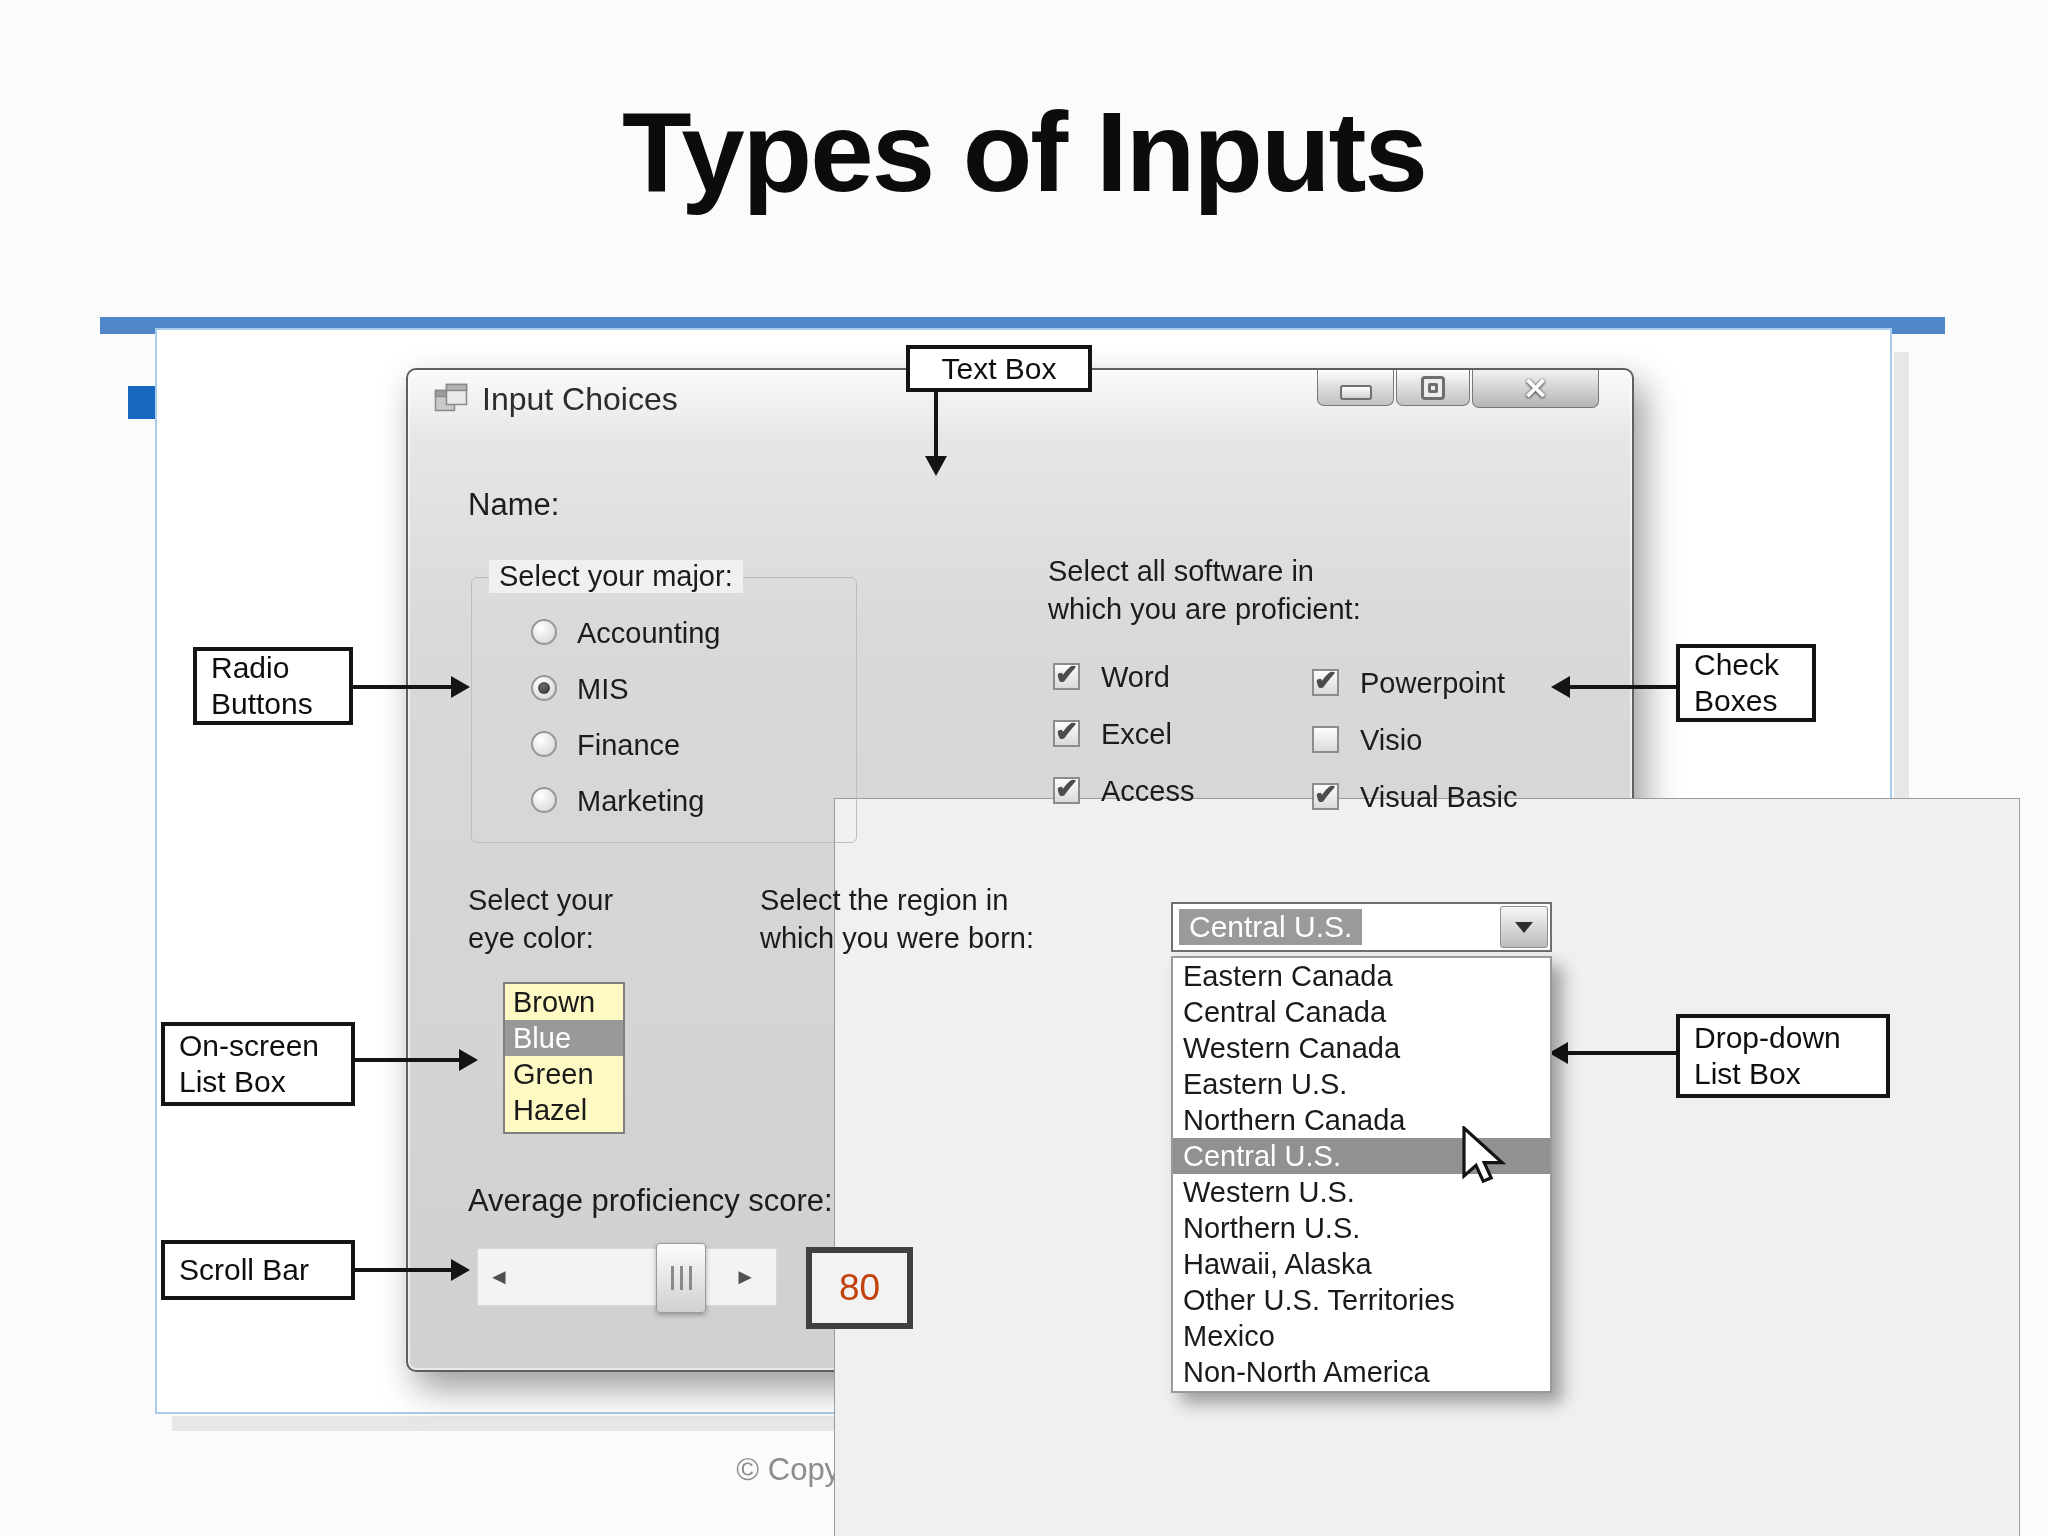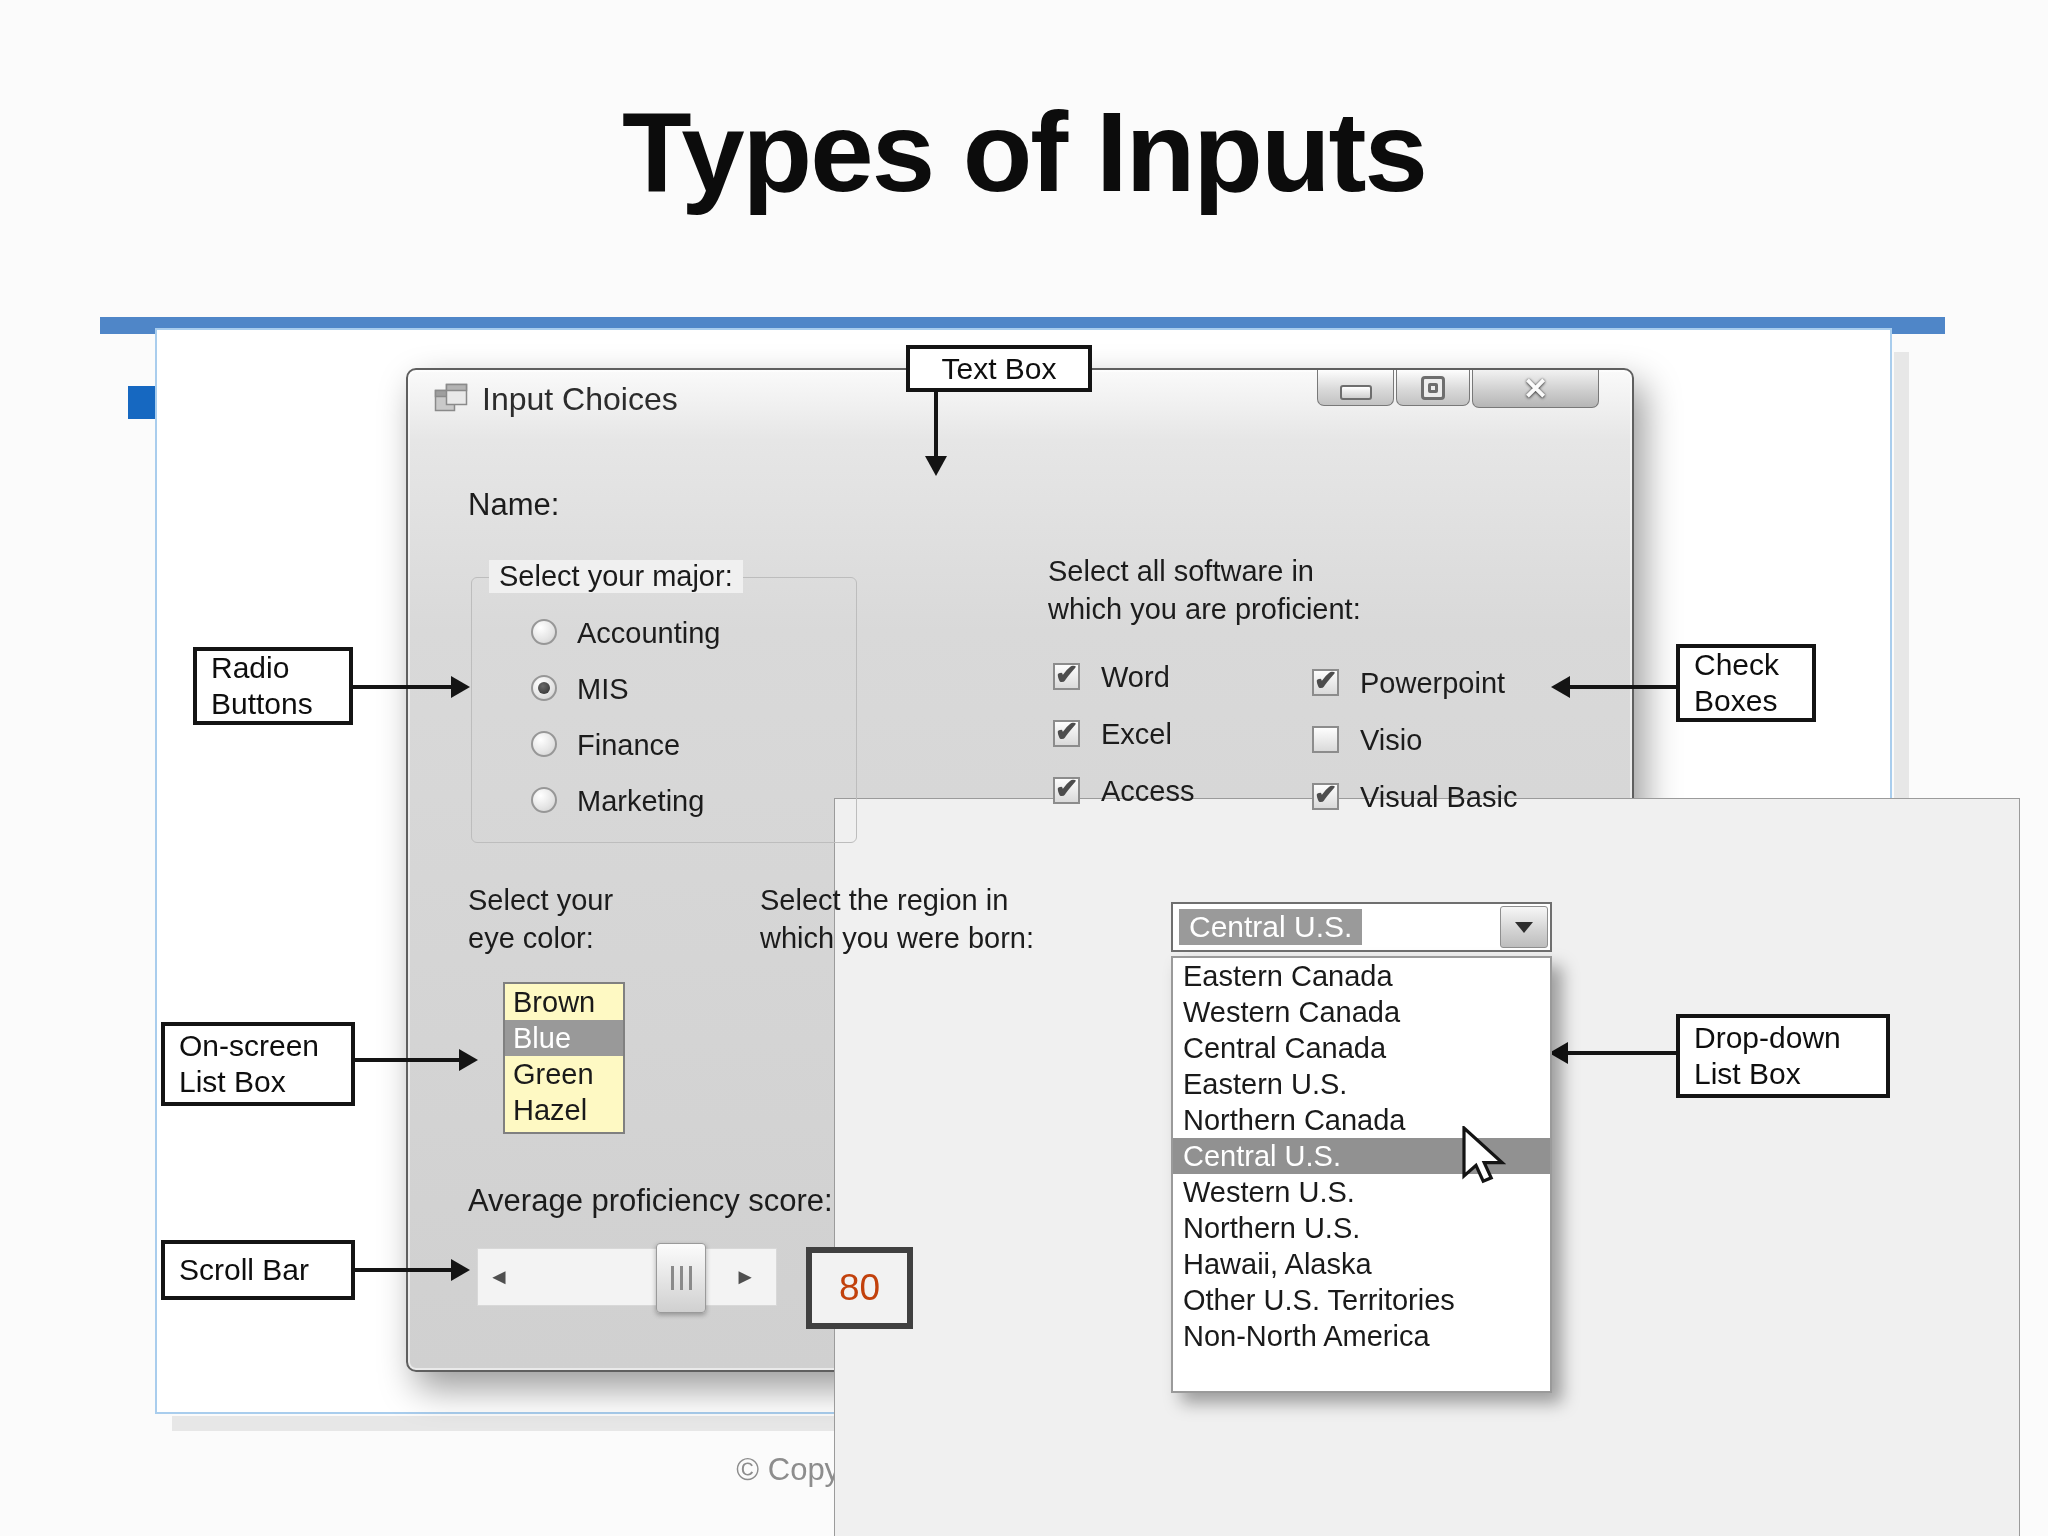--- a/index.html
+++ b/index.html
@@ -231,29 +231,30 @@
 
   <div class="abs combo">
     <span class="combo-sel">Central U.S.</span>
     <span class="combo-btn">
       <span class="caret-down"></span>
     </span>
   </div>
 
   <div class="abs droplist">
     <div class="dl-row">Eastern Canada</div>
+    <div class="dl-row">Central Canada</div>
     <div class="dl-row">Western Canada</div>
-    <div class="dl-row">Central Canada</div>
     <div class="dl-row">Eastern U.S.</div>
     <div class="dl-row">Northern Canada</div>
     <div class="dl-row selected">Central U.S.</div>
     <div class="dl-row">Western U.S.</div>
     <div class="dl-row">Northern U.S.</div>
     <div class="dl-row">Hawaii, Alaska</div>
     <div class="dl-row">Other U.S. Territories</div>
+    <div class="dl-row">Mexico</div>
     <div class="dl-row">Non-North America</div>
   </div>
 
   <svg class="cursor" width="46" height="58" viewBox="0 0 23 29">
     <polygon points="2,1 2,25 8,19.7 11.6,27.6 15.6,25.9 12.1,18.3 21,18.3" fill="#ffffff" stroke="#141414" stroke-width="1.6"></polygon>
   </svg>
 
   <div class="abs lbl" style="left:468px;top:1183px;font-size:31px;">Average proficiency score:</div>
   <div class="abs scrollbar">
     <span class="sb-arrow sb-left">◄</span>

